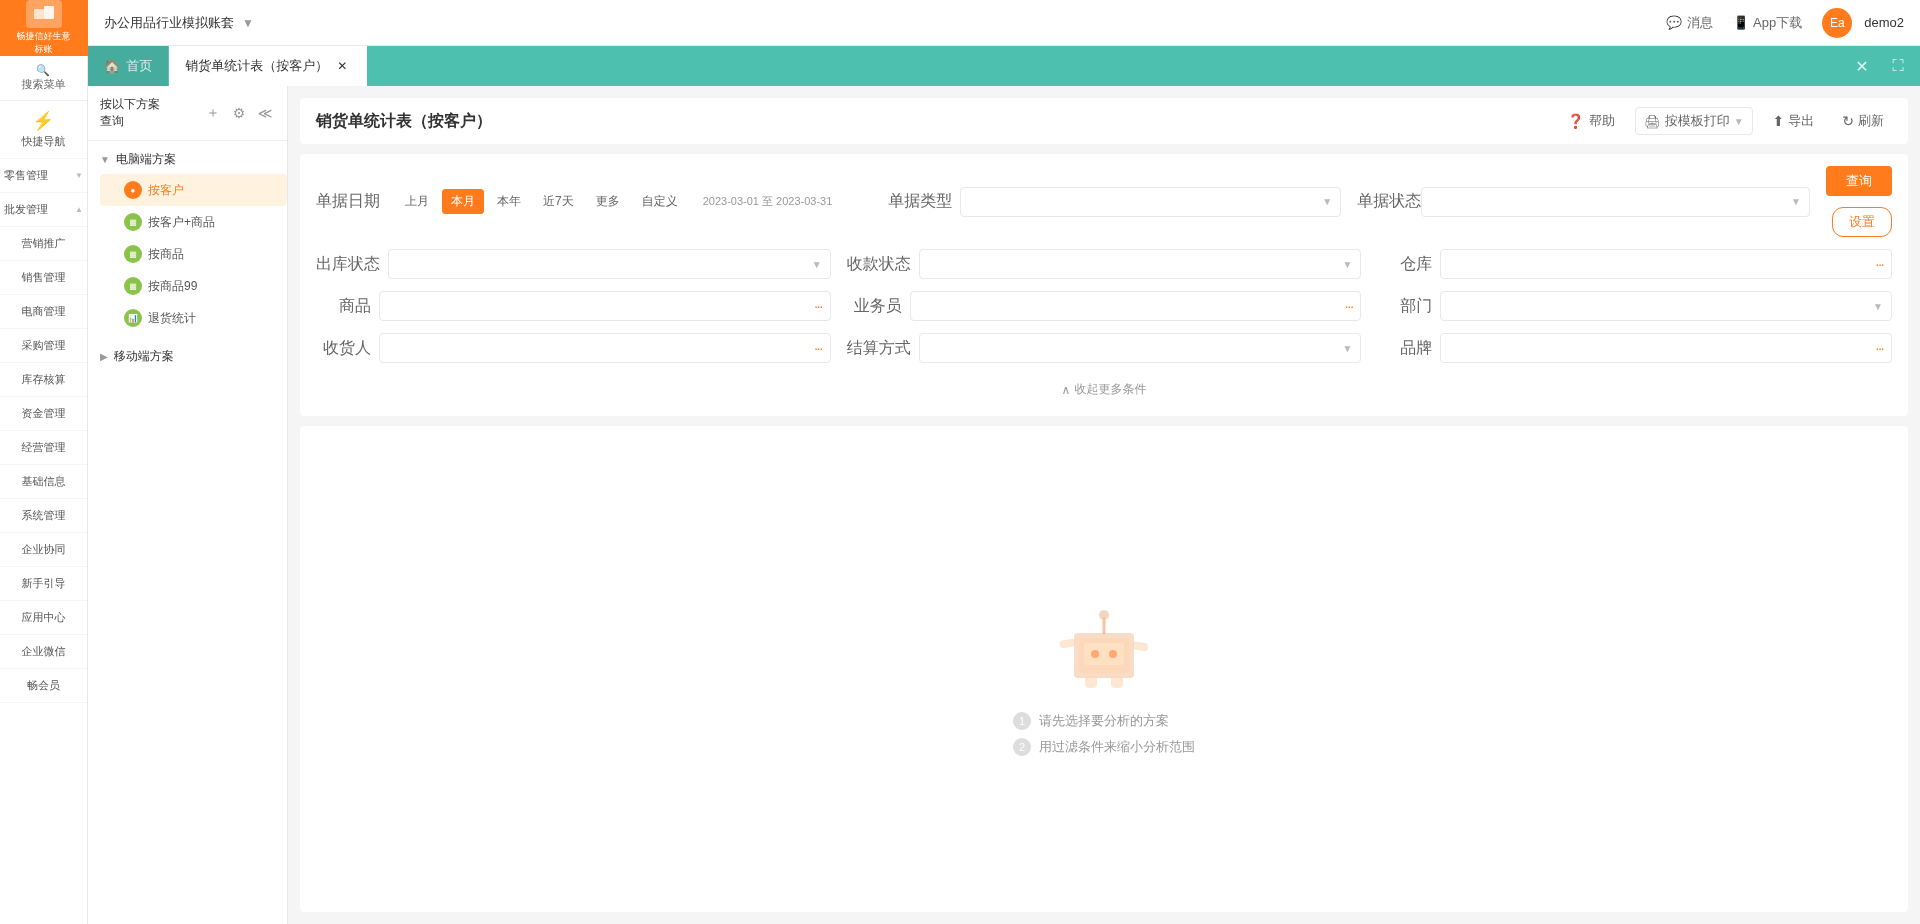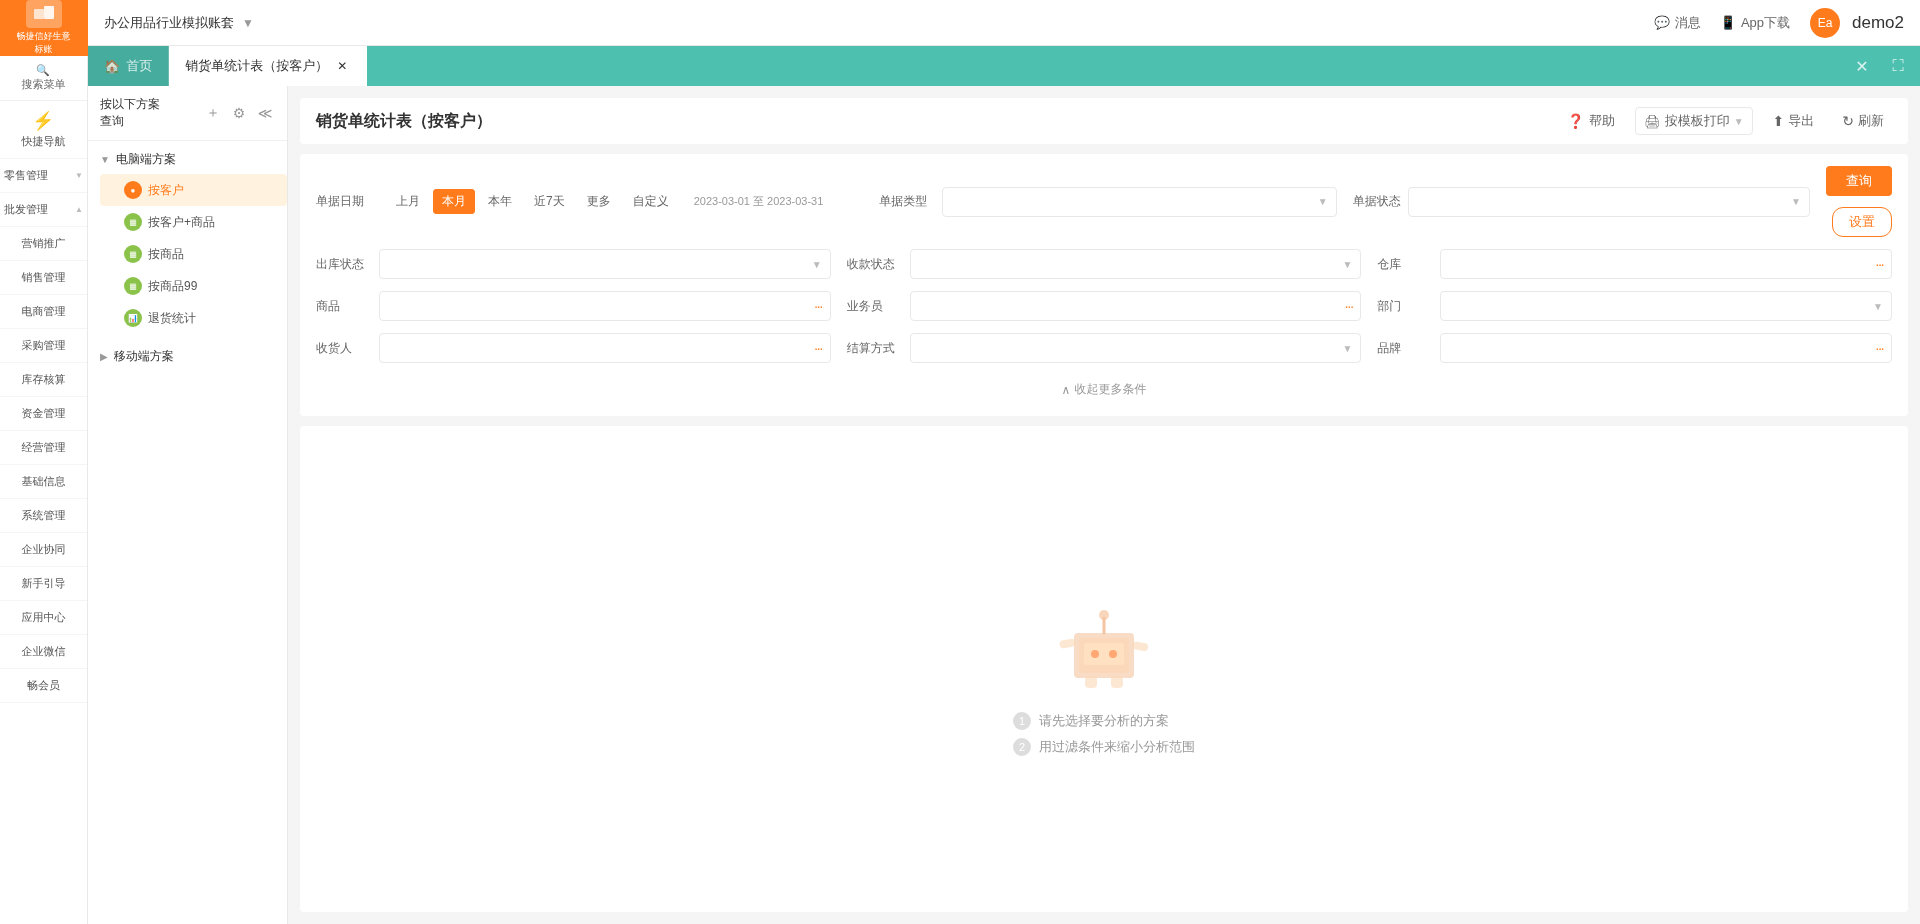--- a/index.html
+++ b/index.html
@@ -103,21 +103,21 @@
       height: 30px;
       border-radius: 50%;
       background: #ff7b1c;
       display: flex;
       align-items: center;
       justify-content: center;
       color: #fff;
       font-size: 12px;
       cursor: pointer;
     }
-    .user-name { color: #333; cursor: pointer; font-size: 17px; }
+    .user-name { color: #333; cursor: pointer; font-size: 13px; }
 
     
     .tab-bar {
       height: 40px;
       background: #4dc0b0;
       display: flex;
       align-items: center;
       padding: 0 0;
       flex-shrink: 0;
     }
@@ -315,24 +315,25 @@
       flex-shrink: 0;
     }
     .filter-row {
       display: flex;
       align-items: center;
       gap: 16px;
       margin-bottom: 12px;
     }
     .filter-row:last-child { margin-bottom: 0; }
     .filter-label {
-      font-size: 12px;
+      font-size: 16px;
       color: #666;
       white-space: nowrap;
       min-width: 55px;
+      text-align: right;
     }
     .filter-date-btns {
       display: flex;
       align-items: center;
       gap: 4px;
     }
     .date-btn {
       padding: 3px 8px;
       border-radius: 3px;
       font-size: 12px;

